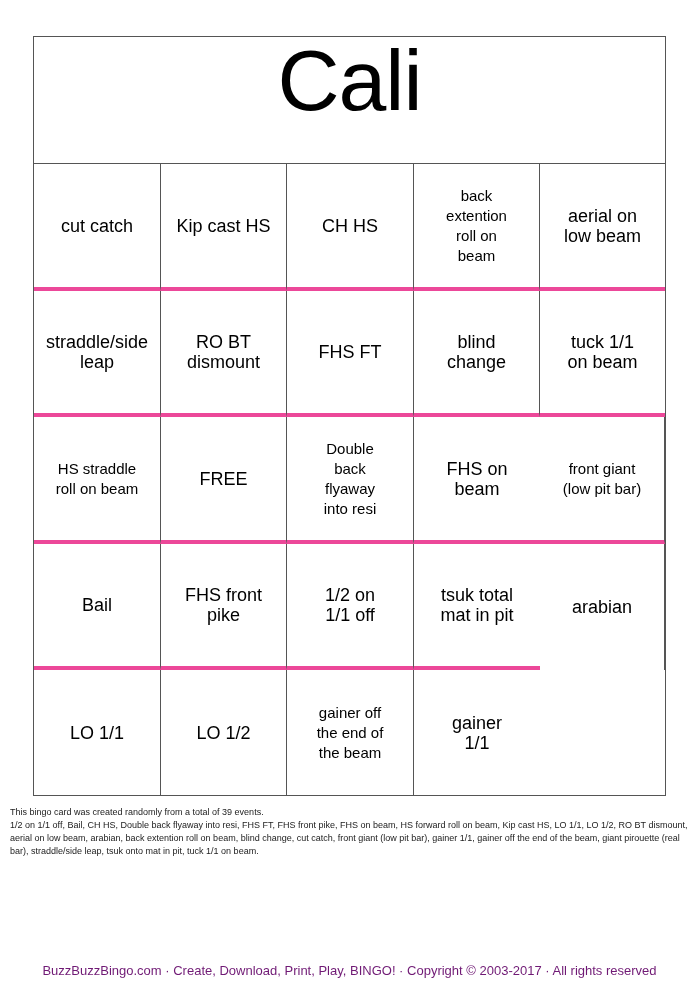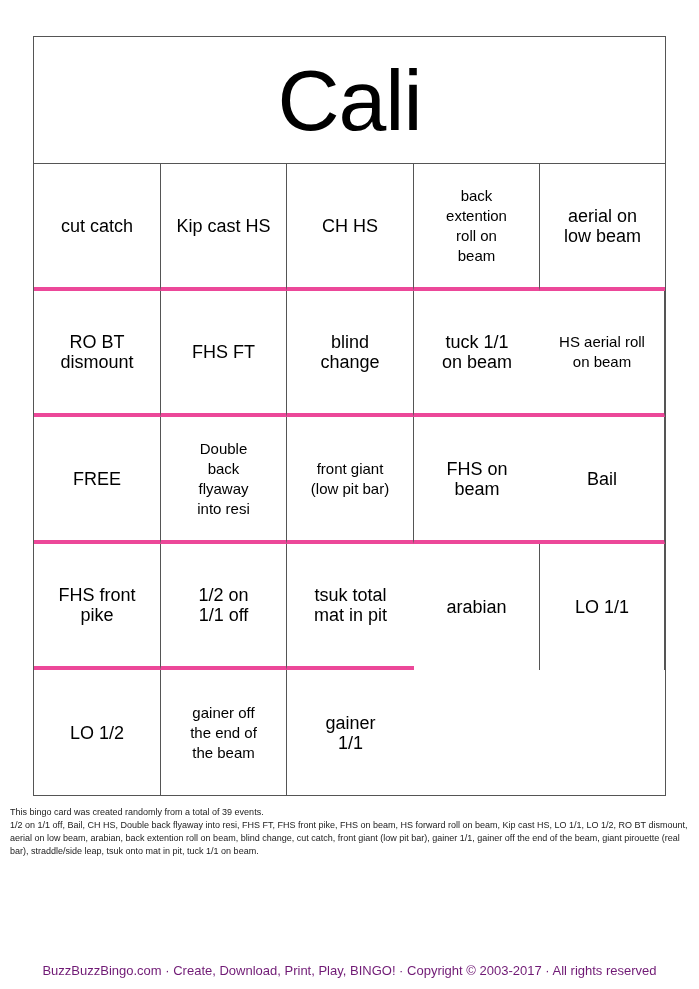--- a/index.html
+++ b/index.html
@@ -1,18 +1,18 @@
 <!DOCTYPE html>
 <html><head>
 <meta charset="utf-8">
 <style>
   html, body { margin:0; padding:0; background:#ffffff; }
   body { width:699px; height:989px; position:relative; font-family:"Liberation Sans", sans-serif; color:#000; overflow:hidden; }
   .card { position:absolute; left:33px; top:36px; width:633px; height:760px; border:1px solid #555; box-sizing:border-box; }
-  .title-cell { position:absolute; left:0; top:0; width:631px; height:127px; border-bottom:1px solid #555; box-sizing:border-box; display:flex; align-items:center; justify-content:center; }
+  .title-cell { position:absolute; left:0; top:0; width:631px; height:127px; border-bottom:1px solid #555; box-sizing:border-box; display:flex; justify-content:center; }
   .title { font-size:86px; line-height:1; letter-spacing:-1px; }
   .grid { position:absolute; left:0; top:127px; width:631px; height:631px; display:grid; grid-template-columns:127px 126px 127px 126px 125px; grid-template-rows:127px 126px 127px 126px 125px; }
   .cell { border-right:1px solid #555; border-bottom:4px solid #ec4899; box-sizing:border-box; display:flex; align-items:center; justify-content:center; text-align:center; padding:0 8px; font-size:18px; line-height:20px; }
   .cell.c5 { border-right:none; }
   .cell.r5 { border-bottom:none; }
   .cell.small { font-size:15px; line-height:20px; }
   .cell span { display:block; }
   .info { position:absolute; left:10px; top:806px; width:680px; font-size:9px; line-height:13px; color:#222; }
   .footer { position:absolute; left:0; top:963px; width:699px; text-align:center; font-size:13px; color:#701a75; }
 </style>
@@ -35,47 +35,50 @@
         <span>CH HS</span>
       </div>
     <div class="cell small">
         <span style="width:72px">back extention roll on beam</span>
       </div>
     <div class="cell c5">
         <span style="width:90px">aerial on low beam</span>
       </div>
 
     <div class="cell">
+        <span style="width:110px">straddle/side leap</span>
+      </div>
+    <div class="cell">
         <span style="width:80px">RO BT dismount</span>
       </div>
     <div class="cell">
         <span>FHS FT</span>
       </div>
     <div class="cell">
         <span style="width:70px">blind change</span>
       </div>
     <div class="cell c5">
         <span style="width:80px">tuck 1/1 on beam</span>
       </div>
 
     <div class="cell small">
-        <span style="width:90px">HS aerial roll on beam</span>
+        <span style="width:90px">HS straddle roll on beam</span>
       </div>
     <div class="cell">
         <span>FREE</span>
       </div>
     <div class="cell small">
         <span style="width:62px">Double back flyaway into resi</span>
       </div>
+    <div class="cell c5">
+        <span style="width:72px">FHS on beam</span>
+      </div>
+
     <div class="cell small">
         <span style="width:82px">front giant (low pit bar)</span>
-      </div>
-
-    <div class="cell c5">
-        <span style="width:72px">FHS on beam</span>
       </div>
     <div class="cell">
         <span>Bail</span>
       </div>
     <div class="cell">
         <span style="width:90px">FHS front pike</span>
       </div>
     <div class="cell">
         <span style="width:60px">1/2 on 1/1 off</span>
       </div>

